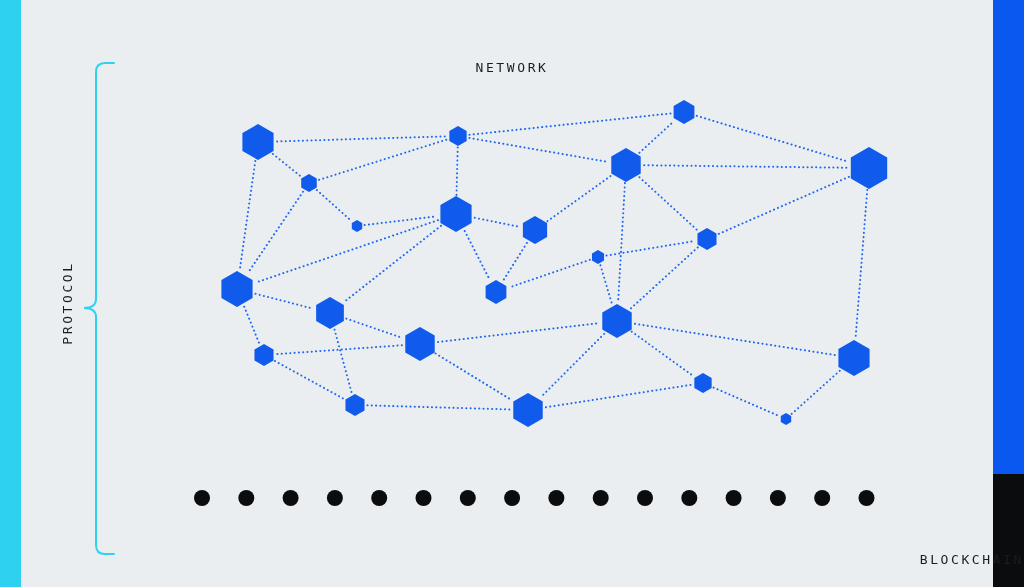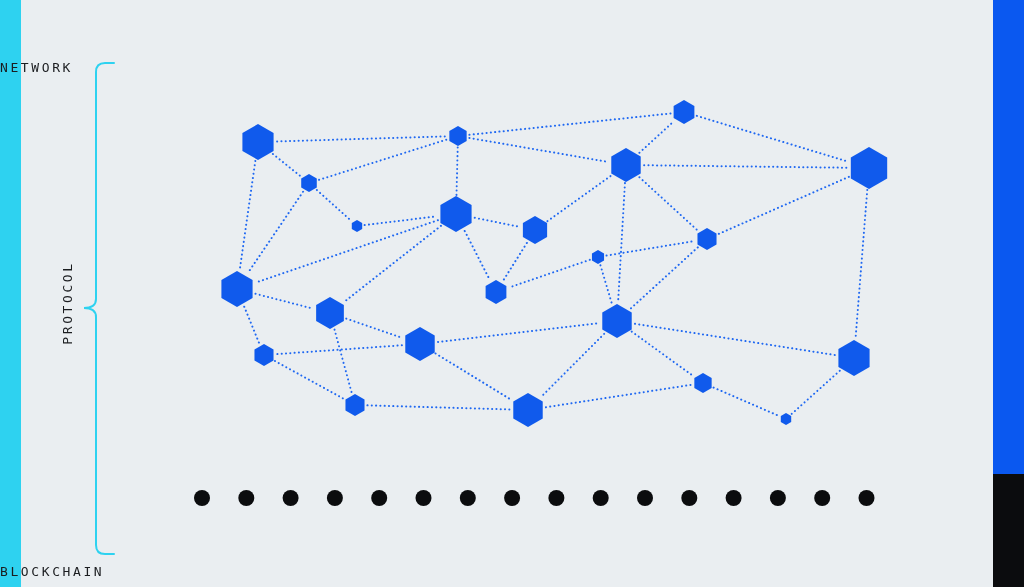--- a/index.html
+++ b/index.html
@@ -23,22 +23,22 @@
   }
 
   
   .label{
     position:absolute;
     font-size:13px;
     letter-spacing:2.6px;
     color:#1b1d20;
     white-space:nowrap;
   }
-  #network-label{left:0;right:0;top:60px;}
-  #blockchain-label{left:0;right:0;top:564px;text-align:left;}
+  #network-label{left:0;right:0;top:60px;text-align:center;}
+  #blockchain-label{left:0;right:0;top:552px;text-align:right;}
   #protocol-label{
     left:67px;top:303px;
     transform:translate(-50%,-50%) rotate(-90deg);
     transform-origin:center center;
   }
 
   
   .bracket{position:absolute;left:84px;top:55px;}
 
   

